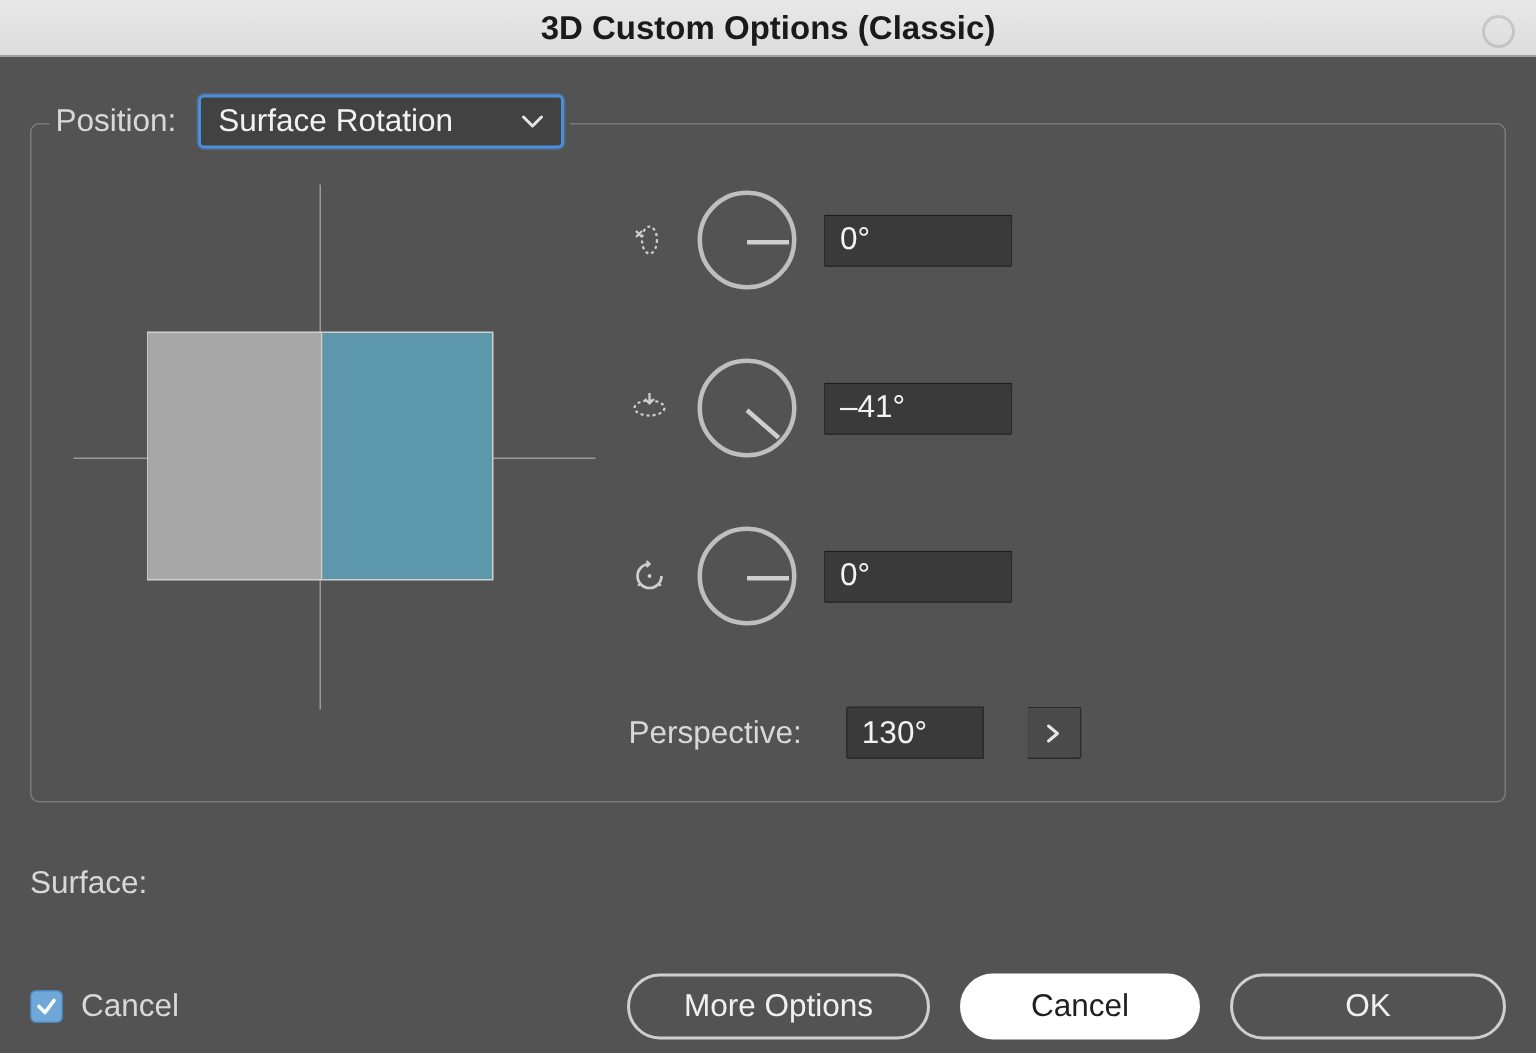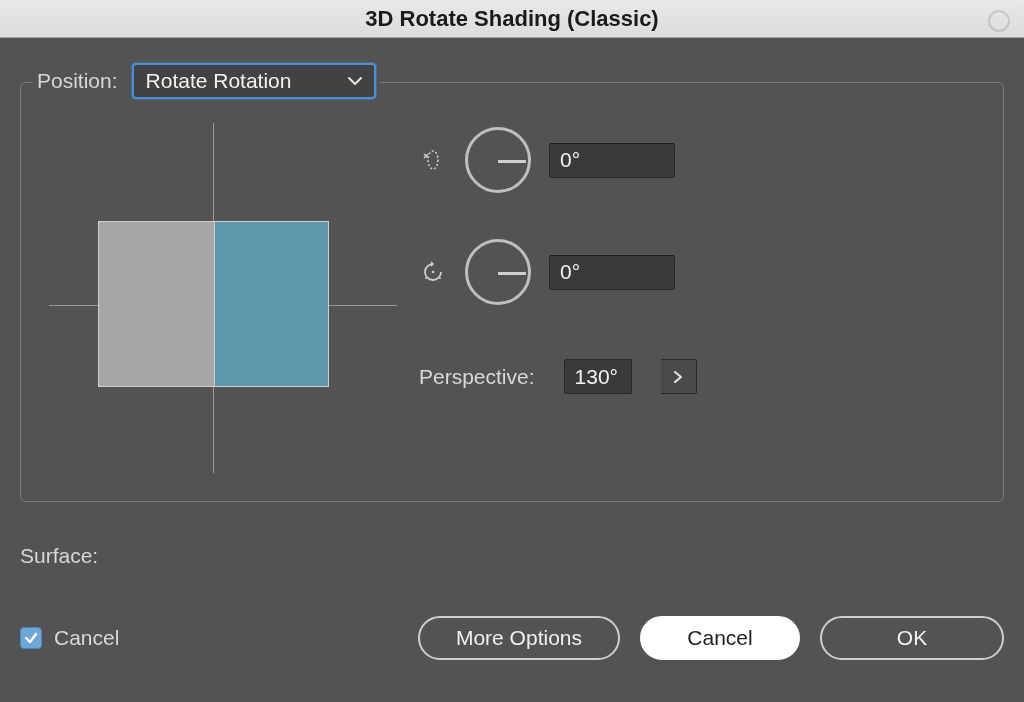--- a/index.html
+++ b/index.html
@@ -135,21 +135,21 @@
     width: 126px;
     height: 35px;
     border-radius: 2px;
   }
   .persp-row { display:flex; align-items:center; gap:29px; margin-top:8px; }
   .persp-input {
     background:#3a3a3a;
     border:1px solid #2a2a2a;
     color:#f2f2f2;
     height:35px;
-    width:68px;
+    width:92px;
     padding:4px 10px;
     font-size:21px;
     border-radius:2px 0 0 2px;
   }
   .stepper {
     width:36px; height:35px;
     background:#4a4a4a;
     border:1px solid #2a2a2a;
     border-left:none;
     color:#e6e6e6;
@@ -190,30 +190,30 @@
   .btn.primary {
     background:#fff; color:#202020; border-color:#fff;
   }
   .btn.ok { min-width:184px; }
   svg { display:block; }
 </style>
 </head>
 <body>
 
 <div class="titlebar">
-  <span>3D Rotate Shading (Classic)</span>
+  <span>3D Custom Options (Classic)</span>
 </div>
 
 <div class="body">
 
   <div class="group">
     <div class="group-legend">
       <span class="label">Position:</span>
       <div class="select">
-        <span>Rotate Rotation</span>
+        <span>Surface Rotation</span>
         <span class="chevron">
           <svg width="14" height="10" viewBox="0 0 14 10">
               <path d="M1 2 L7 8 L13 2" stroke="#e6e6e6" stroke-width="2" fill="none" stroke-linecap="round" stroke-linejoin="round"></path>
             </svg>
         </span>
       </div>
     </div>
 
     <div class="columns">
 
@@ -234,20 +234,32 @@
               <ellipse cx="14" cy="12" rx="5" ry="9" fill="none" stroke="#cfcfcf" stroke-width="1.5" stroke-dasharray="2 2"></ellipse>
               <path d="M5 6 L9 10 M9 6 L5 10" stroke="#cfcfcf" stroke-width="1.5"></path>
             </svg>
           </span>
           <div class="dial">
             <div class="needle" style="transform: rotate(0deg);"></div>
           </div>
           <input class="num-input" value="0°" style="">
         </div>
 
+        <div class="row">
+          <span class="axis-icon">
+            <svg width="28" height="24" viewBox="0 0 28 24">
+              <ellipse cx="14" cy="12" rx="10" ry="5" fill="none" stroke="#cfcfcf" stroke-width="1.5" stroke-dasharray="2 2"></ellipse>
+              <path d="M14 2 L14 9 M11 6 L14 9 L17 6" stroke="#cfcfcf" stroke-width="1.5" fill="none"></path>
+            </svg>
+          </span>
+          <div class="dial">
+            <div class="needle" style="transform: rotate(41deg);"></div>
+          </div>
+          <input class="num-input" value="–41°" style="">
+        </div>
 
         <div class="row">
           <span class="axis-icon">
             <svg width="28" height="24" viewBox="0 0 28 24">
               <path d="M22 12 A8 8 0 1 1 14 4" fill="none" stroke="#cfcfcf" stroke-width="1.8"></path>
               <path d="M12 2 L14 4 L12 6" fill="none" stroke="#cfcfcf" stroke-width="1.5"></path>
               <circle cx="14" cy="12" r="1.3" fill="#cfcfcf"></circle>
               <circle cx="7" cy="18" r="0.9" fill="#cfcfcf"></circle>
               <circle cx="21" cy="18" r="0.9" fill="#cfcfcf"></circle>
             </svg>

